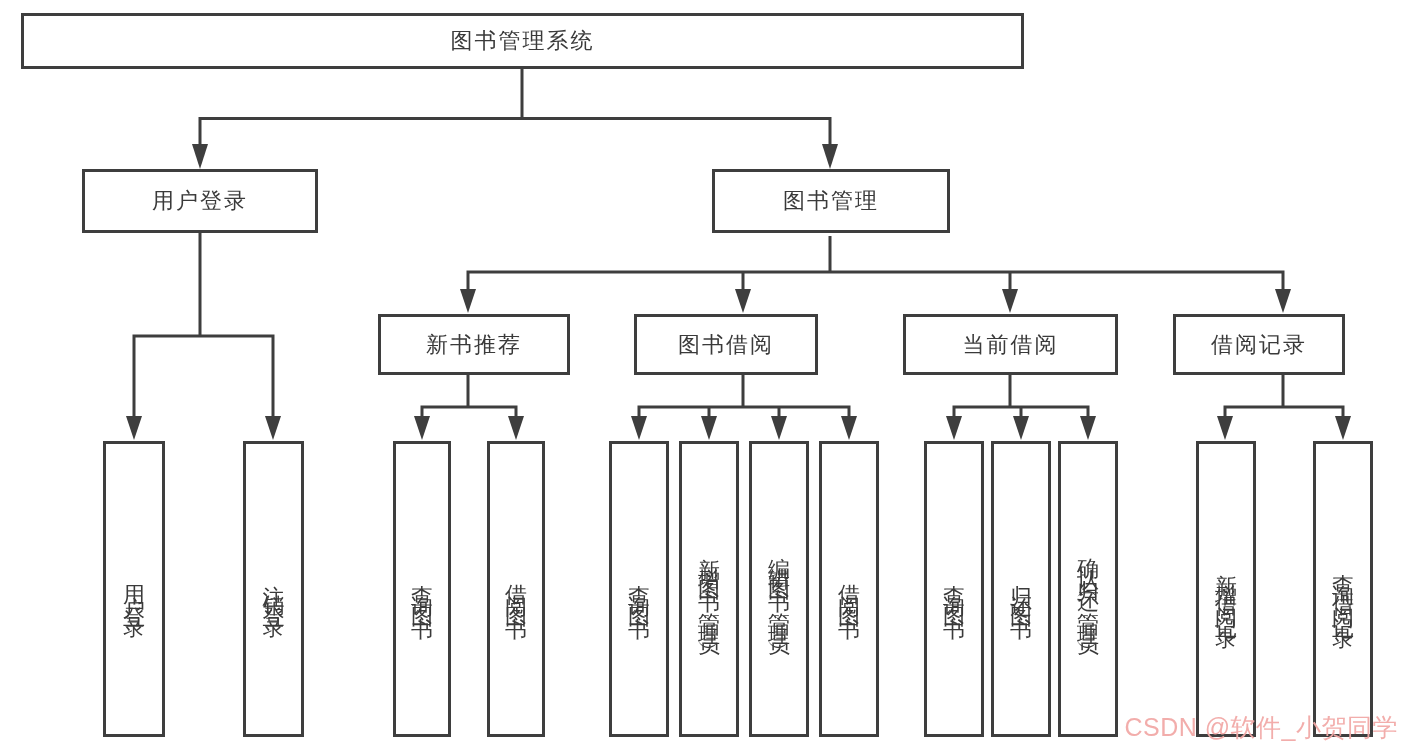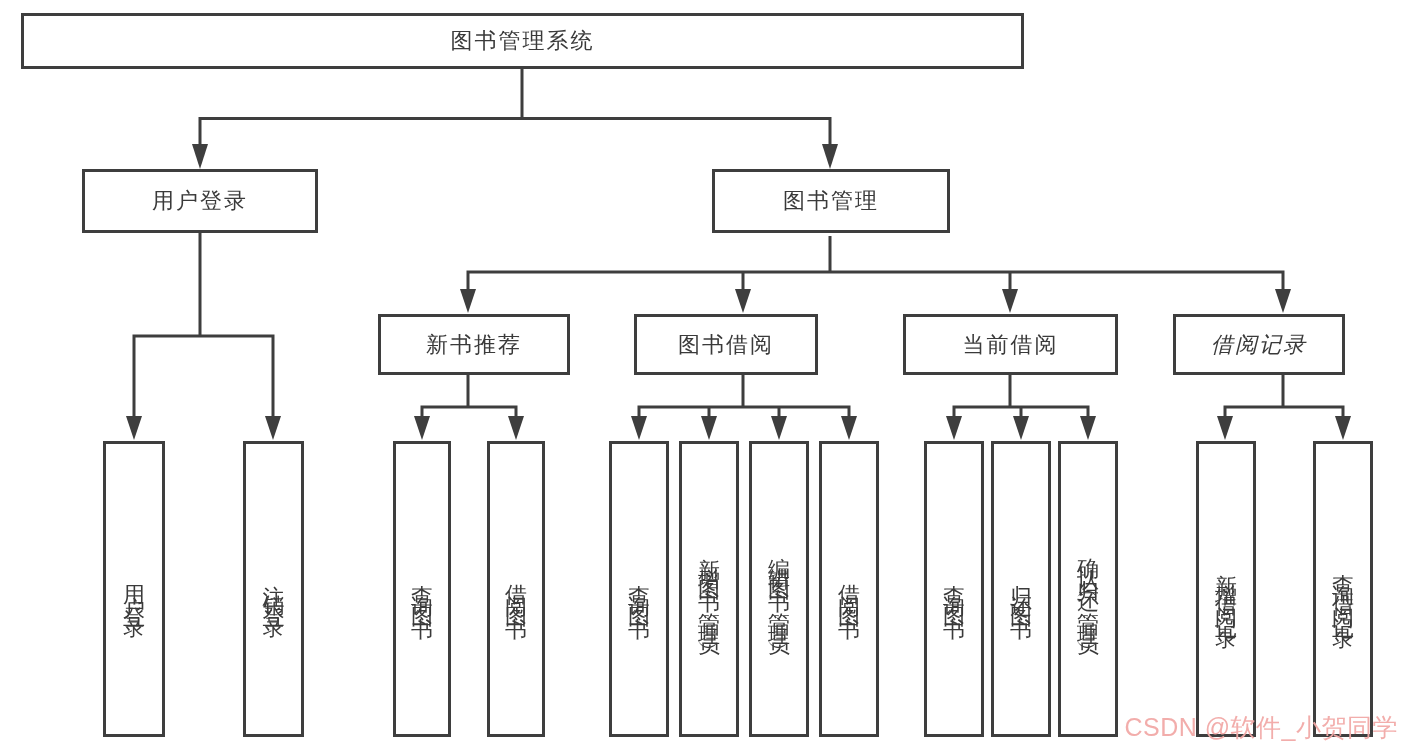--- a/index.html
+++ b/index.html
@@ -107,21 +107,21 @@
 
   <div class="node h-node" style="left:378px;top:314px;width:192px;height:61px;">
     <span class="lbl">新书推荐</span>
   </div>
   <div class="node h-node" style="left:634px;top:314px;width:184px;height:61px;">
     <span class="lbl">图书借阅</span>
   </div>
   <div class="node h-node" style="left:903px;top:314px;width:215px;height:61px;">
     <span class="lbl">当前借阅</span>
   </div>
-  <div class="node h-node" style="left:1173px;top:314px;width:172px;height:61px;font-style:italic;">
+  <div class="node h-node" style="left:1173px;top:314px;width:172px;height:61px;">
     <span class="lbl">借阅记录</span>
   </div>
 
   <div class="node v-node" style="left:103px;top:441px;width:62px;height:296px;">
     <span class="lbl">用户登录</span>
   </div>
   <div class="node v-node" style="left:243px;top:441px;width:61px;height:296px;">
     <span class="lbl">注销登录</span>
   </div>
 

